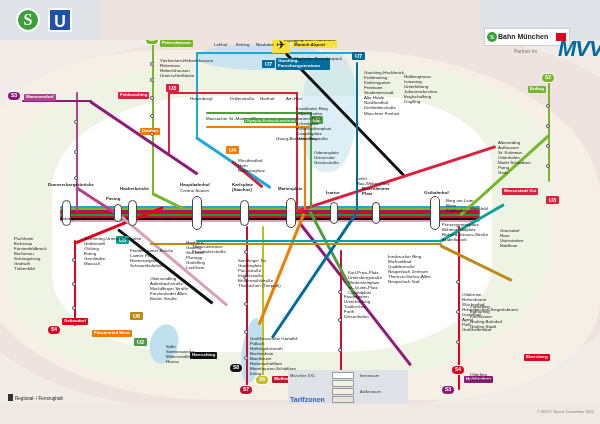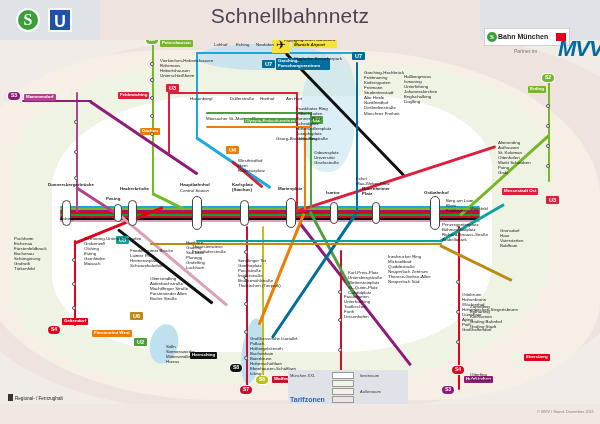--- a/index.html
+++ b/index.html
@@ -501,21 +501,20 @@
     <div>Eglharting</div>
     <div>Kirchseeon</div>
     <div>Grafing Bahnhof</div>
     <div>Grafing Stadt</div>
   </div>
 
   <div class="abs" id="headerbar"></div>
   <div class="abs" id="titleband"></div>
   <div class="abs" id="logo-s">S</div>
   <div class="abs" id="logo-u">U</div>
-  <div class="abs" id="maptitle">Schnellbahnnetz</div>
 
   <div class="abs" id="brandbox">
     <div class="abs" id="sbm">
       <span class="sdot">S</span>
       <span>Bahn München</span>
       <span class="db"></span>
     </div>
     <div class="abs" id="partner">Partner im</div>
     <div class="abs" id="mvv">MVV</div>
   </div>

